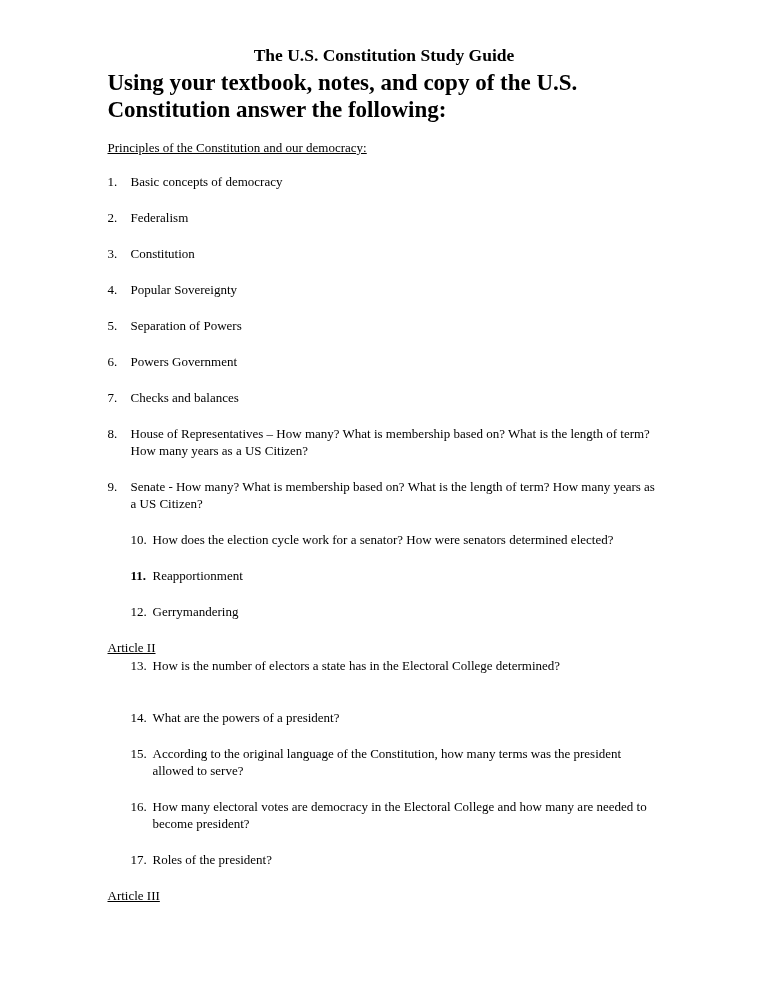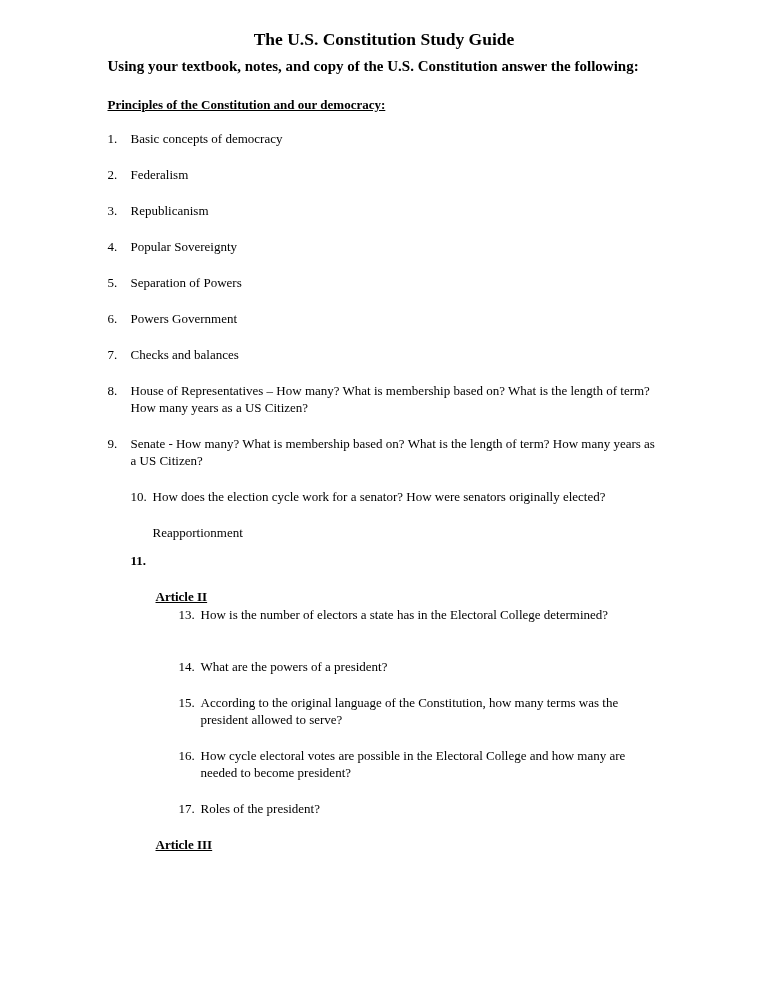--- a/index.html
+++ b/index.html
@@ -7,53 +7,52 @@
     padding: 0;
     background: #ffffff;
   }
   .page {
     position: relative;
     width: 643px;
     height: 994px;
     margin: 0 auto;
     background: #ffffff;
     box-sizing: border-box;
-    padding: 26px 45px 20px 45px;
+    padding: 42px 45px 20px 45px;
     font-family: "Liberation Serif", "DejaVu Serif", serif;
     color: #000000;
     overflow: hidden;
   }
   .doc-title {
     font-size: 17.5px;
     font-weight: bold;
     text-align: center;
     line-height: 27px;
     margin: 0;
   }
   .doc-instructions {
-    font-size: 15px;
+    font-size: 23px;
     font-weight: bold;
     text-align: left;
     line-height: 27px;
     margin: 0 0 16px 0;
     max-width: 668px;
   }
   .section-heading {
     font-size: 13px;
-    font-weight: bold;
+    font-weight: normal;
     text-decoration: underline;
     line-height: 17px;
     margin: 0 0 17px 0;
   }
   .section-heading.tight {
     margin-bottom: 1px;
   }
   .section.spaced {
     margin-top: 16px;
-    margin-left: 48px;
   }
   .item {
     display: flex;
     font-size: 13px;
     line-height: 17px;
     margin: 0 0 19px 0;
   }
   .item .num {
     flex: 0 0 23px;
     width: 23px;
@@ -64,21 +63,20 @@
   .item.indent {
     margin-left: 23px;
     justify-content: center;
   }
   .item.indent .num {
     flex: 0 0 22px;
     width: 22px;
   }
   .item.bold-num .num {
     font-weight: bold;
-    margin-top: 28px;
   }
   .item.extra-gap {
     margin-bottom: 35px;
   }
 </style>
 </head>
 <body>
 
 <div class="page">
 
@@ -91,21 +89,21 @@
     <div class="item">
       <span class="num">1.</span>
       <span class="text">Basic concepts of democracy</span>
     </div>
     <div class="item">
       <span class="num">2.</span>
       <span class="text">Federalism</span>
     </div>
     <div class="item">
       <span class="num">3.</span>
-      <span class="text">Republicanism</span>
+      <span class="text">Constitution</span>
     </div>
     <div class="item">
       <span class="num">4.</span>
       <span class="text">Popular Sovereignty</span>
     </div>
     <div class="item">
       <span class="num">5.</span>
       <span class="text">Separation of Powers</span>
     </div>
     <div class="item">
@@ -123,46 +121,50 @@
     <div class="item">
       <span class="num">8.</span>
       <span class="text">House of Representatives – How many? What is membership based on? What is the length of term? How many years as a US Citizen?</span>
     </div>
     <div class="item">
       <span class="num">9.</span>
       <span class="text">Senate - How many? What is membership based on? What is the length of term? How many years as a US Citizen?</span>
     </div>
     <div class="item indent">
       <span class="num">10.</span>
-      <span class="text">How does the election cycle work for a senator? How were senators originally elected?</span>
+      <span class="text">How does the election cycle work for a senator? How were senators determined elected?</span>
     </div>
     <div class="item indent bold-num">
       <span class="num">11.</span>
       <span class="text">Reapportionment</span>
+    </div>
+    <div class="item indent">
+      <span class="num">12.</span>
+      <span class="text">Gerrymandering</span>
     </div>
   </div>
 
   <div class="section spaced">
     <div class="section-heading tight">Article II</div>
 
     <div class="item indent extra-gap">
       <span class="num">13.</span>
       <span class="text">How is the number of electors a state has in the Electoral College determined?</span>
     </div>
     <div class="item indent">
       <span class="num">14.</span>
       <span class="text">What are the powers of a president?</span>
     </div>
     <div class="item indent">
       <span class="num">15.</span>
       <span class="text">According to the original language of the Constitution, how many terms was the president allowed to serve?</span>
     </div>
     <div class="item indent">
       <span class="num">16.</span>
-      <span class="text">How cycle electoral votes are possible in the Electoral College and how many are needed to become president?</span>
+      <span class="text">How many electoral votes are democracy in the Electoral College and how many are needed to become president?</span>
     </div>
     <div class="item indent">
       <span class="num">17.</span>
       <span class="text">Roles of the president?</span>
     </div>
   </div>
 
   <div class="section spaced">
     <div class="section-heading tight">Article III</div>
   </div>

